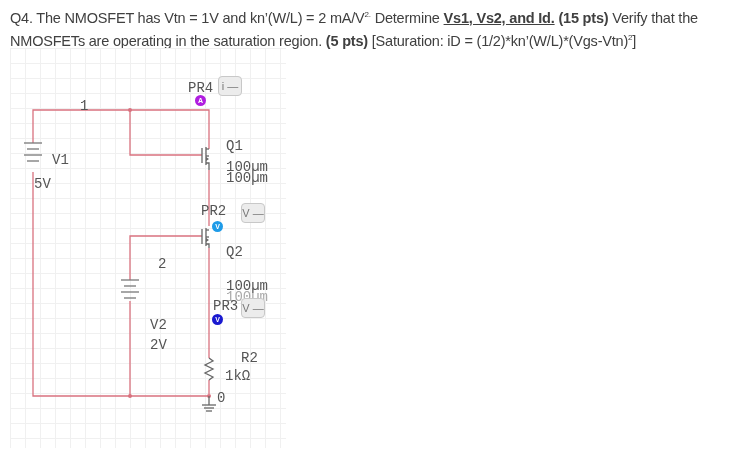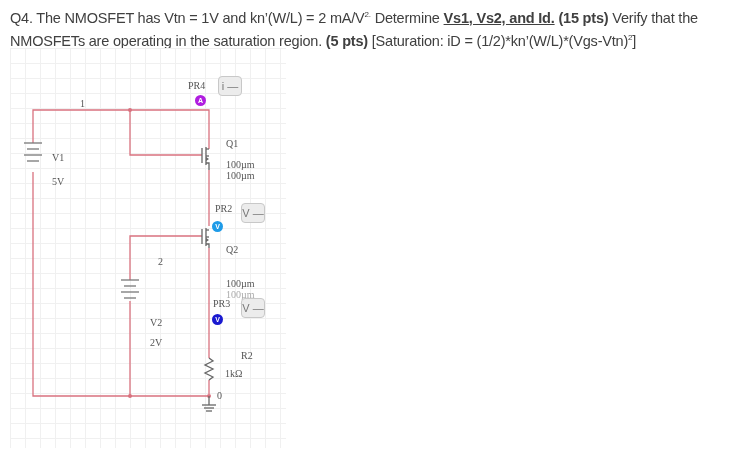--- a/index.html
+++ b/index.html
@@ -8,21 +8,21 @@
   .question b { font-weight:bold; }
   .question u { text-decoration:underline; }
   .canvas { position:absolute; left:10px; top:48px; width:276px; height:400px;
     background-color:#ffffff;
     background-image:
       linear-gradient(#f0f0f0 1px, transparent 1px),
       linear-gradient(90deg, #f0f0f0 1px, transparent 1px);
     background-size:15px 15px;
   }
   svg.circuit { position:absolute; left:0; top:0; }
-  .lbl { position:absolute; font-size:10px; color:#555; font-family:Liberation Serif, serif; white-space:nowrap; }
+  .lbl { position:absolute; font-size:14px; color:#555; font-family:Liberation Mono, monospace; white-space:nowrap; }
   .probe-box { position:absolute; width:22px; height:18px; background:#ececec; border:1px solid #c8c8c8; border-radius:4px; font-size:11px; color:#777; text-align:center; line-height:18px; }
   .badge { position:absolute; width:11px; height:11px; border-radius:50%; color:#fff; font-size:7px; font-weight:bold; text-align:center; line-height:11px; }
 </style>
 </head>
 <body>
 
 <div class="question">
   <span>Q4. The NMOSFET has Vtn = 1V and kn’(W/L) = 2 mA/V</span><sup style="font-size:8px">2.</sup><span> Determine </span><b><u>Vs1, Vs2, and Id.</u></b><b> (15 pts)</b><span> Verify that the NMOSFETs are operating in the saturation region. </span><b>(5 pts)</b><span> [Saturation: iD = (1/2)*kn’(W/L)*(Vgs-Vtn)</span><sup style="font-size:8px">2</sup><span>]</span>
 </div>
 
@@ -82,39 +82,39 @@
     </g>
     <polygon points="199,111 196,109 196,113" fill="#666"></polygon>
     <polygon points="199,192 196,190 196,194" fill="#666"></polygon>
   </svg>
 
   <div class="lbl" style="left:70px;top:50px">1</div>
   <div class="lbl" style="left:148px;top:208px">2</div>
   <div class="lbl" style="left:207px;top:342px">0</div>
 
   <div class="lbl" style="left:42px;top:104px">V1</div>
-  <div class="lbl" style="left:42px;top:128px">5V</div>
+  <div class="lbl" style="left:24px;top:128px">5V</div>
   <div class="lbl" style="left:140px;top:269px">V2</div>
   <div class="lbl" style="left:140px;top:289px">2V</div>
 
   <div class="lbl" style="left:216px;top:90px">Q1</div>
   <div class="lbl" style="left:216px;top:111px">100µm</div>
   <div class="lbl" style="left:216px;top:122px">100µm</div>
 
   <div class="lbl" style="left:216px;top:196px">Q2</div>
   <div class="lbl" style="left:216px;top:230px">100µm</div>
   <div class="lbl" style="left:216px;top:241px;color:#aaa">100µm</div>
 
   <div class="lbl" style="left:231px;top:302px">R2</div>
   <div class="lbl" style="left:215px;top:320px">1kΩ</div>
 
   <div class="lbl" style="left:178px;top:32px">PR4</div>
   <div class="probe-box" style="left:208px;top:28px">i —</div>
   <div class="badge" style="left:185px;top:47px;background:#b01ee0">A</div>
 
-  <div class="lbl" style="left:205px;top:155px">PR2</div>
+  <div class="lbl" style="left:191px;top:155px">PR2</div>
   <div class="probe-box" style="left:231px;top:155px">V —</div>
   <div class="badge" style="left:202px;top:173px;background:#1e9be8">V</div>
 
   <div class="lbl" style="left:203px;top:250px">PR3</div>
   <div class="probe-box" style="left:231px;top:250px">V —</div>
   <div class="badge" style="left:202px;top:266px;background:#1a1ad0">V</div>
 </div>
 
 </body></html>

